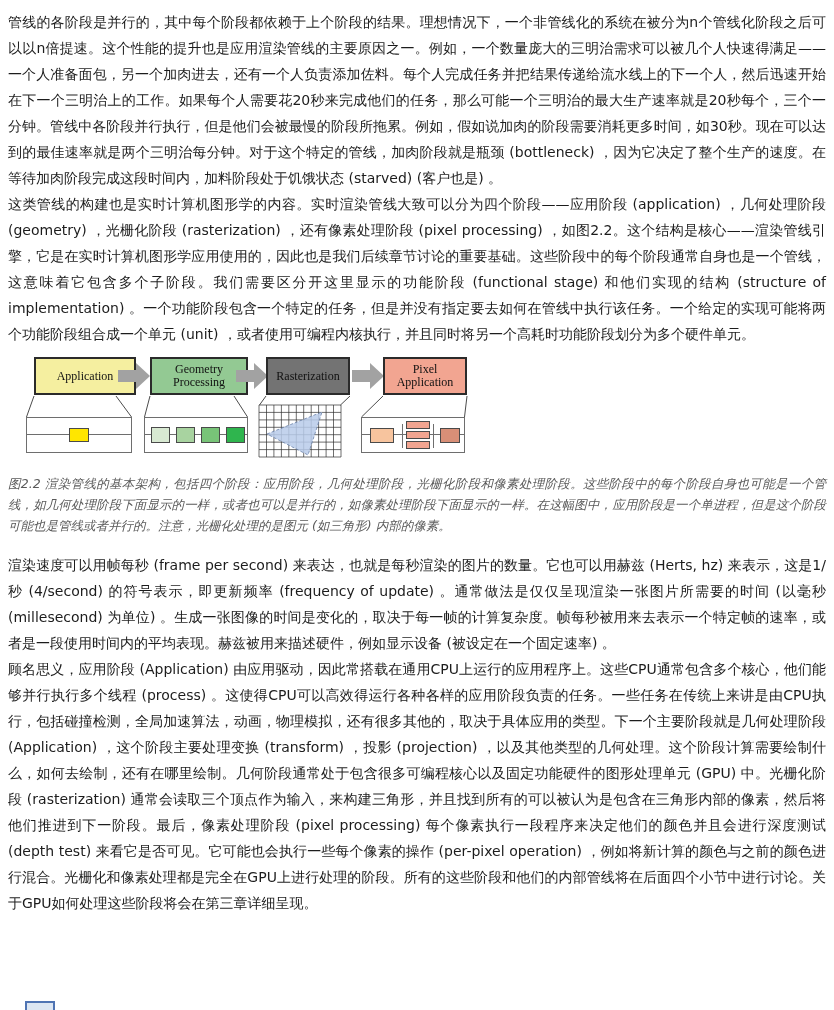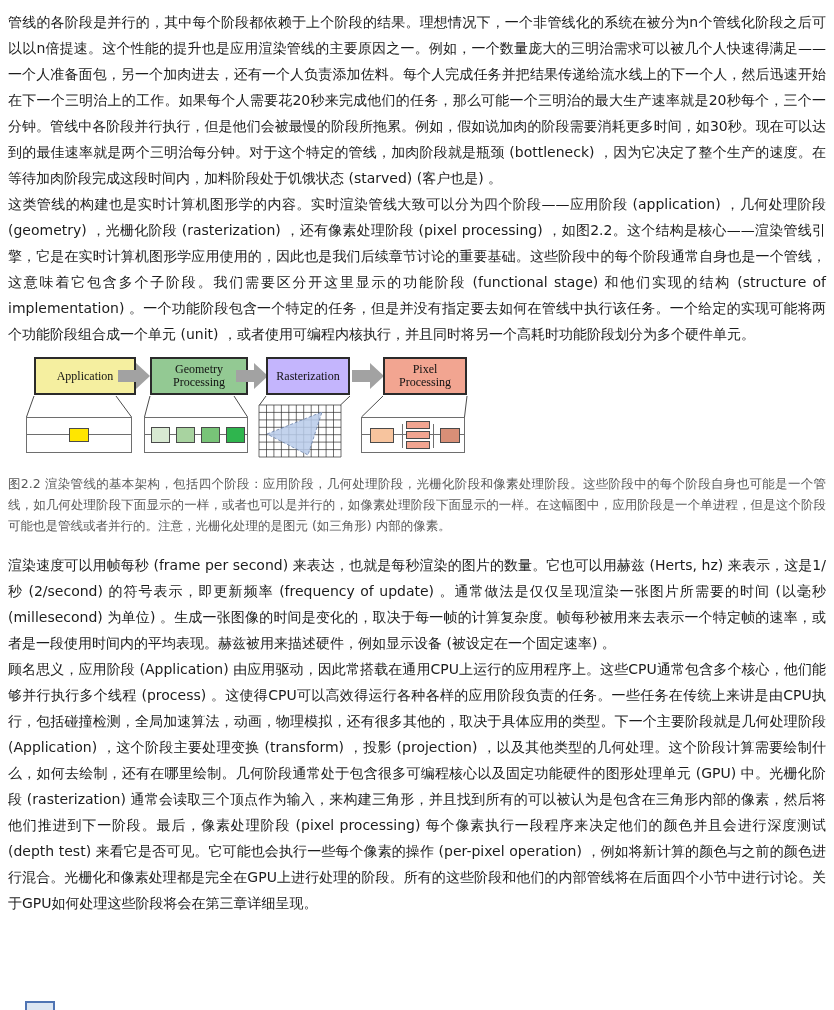--- a/index.html
+++ b/index.html
@@ -39,21 +39,21 @@
   .cg-0 { left:6px; } .cg-1 { left:31px; } .cg-2 { left:56px; } .cg-3 { left:81px; }
   .chip-px-a { left:8px;  top:10px; width:24px; height:15px; }
   .chip-px-s { left:44px; width:24px; height:8px; }
   .ps-0 { top:3px; } .ps-1 { top:13px; } .ps-2 { top:23px; }
   .chip-px-b { left:78px; top:10px; width:20px; height:15px; }
   .vl-l { left:40px; top:6px; height:24px; }
   .vl-r { left:71px; top:6px; height:24px; }
 
   .fig-svg { position:absolute; left:0; top:0; width:452px; height:114px; pointer-events:none; }
 
-  .caption { font-size:12.5px; line-height:21px; color:#595959; margin-top:4px; text-align:justify; }
+  .caption { font-size:12.5px; line-height:21px; color:#595959; margin-top:4px; text-align:justify;font-style:italic; }
 
   .next-fig-fragment { position:absolute; left:25px; top:1001px; width:30px; height:12px;
                        background:#dce6f2; border:2px solid #4f74b3; }
 </style>
 </head>
 <body>
 
 <div class="doc">
 
   <p>管线的各阶段是并行的，其中每个阶段都依赖于上个阶段的结果。理想情况下，一个非管线化的系统在被分为n个管线化阶段之后可以以n倍提速。这个性能的提升也是应用渲染管线的主要原因之一。例如，一个数量庞大的三明治需求可以被几个人快速得满足——一个人准备面包，另一个加肉进去，还有一个人负责添加佐料。每个人完成任务并把结果传递给流水线上的下一个人，然后迅速开始在下一个三明治上的工作。如果每个人需要花20秒来完成他们的任务，那么可能一个三明治的最大生产速率就是20秒每个，三个一分钟。管线中各阶段并行执行，但是他们会被最慢的阶段所拖累。例如，假如说加肉的阶段需要消耗更多时间，如30秒。现在可以达到的最佳速率就是两个三明治每分钟。对于这个特定的管线，加肉阶段就是瓶颈 (bottleneck) ，因为它决定了整个生产的速度。在等待加肉阶段完成这段时间内，加料阶段处于饥饿状态 (starved) (客户也是) 。</p>
@@ -100,26 +100,26 @@
     <div class="stage-box sb-app" style="background-color: rgb(245, 239, 160);">Application</div>
     <div class="arrow ar-1">
       <div class="shaft" style="background-color: rgb(162, 162, 162);"></div>
         <div class="head" style="border-left-color: rgb(162, 162, 162);"></div>
     </div>
     <div class="stage-box sb-geo" style="background-color: rgb(147, 201, 147);">Geometry Processing</div>
     <div class="arrow ar-2">
       <div class="shaft" style="background-color: rgb(162, 162, 162);"></div>
         <div class="head" style="border-left-color: rgb(162, 162, 162);"></div>
     </div>
-    <div class="stage-box sb-rast" style="background-color: #c4b5fd;">Rasterization</div>
+    <div class="stage-box sb-rast" style="background-color: #737373;">Rasterization</div>
     <div class="arrow ar-3">
       <div class="shaft" style="background-color: rgb(162, 162, 162);"></div>
         <div class="head" style="border-left-color: rgb(162, 162, 162);"></div>
     </div>
-    <div class="stage-box sb-pix" style="background-color: rgb(242, 165, 145);">Pixel Processing</div>
+    <div class="stage-box sb-pix" style="background-color: rgb(242, 165, 145);">Pixel Application</div>
 
     <div class="sub sub-app">
       <div class="hline"></div>
       <div class="chip chip-app" style="background-color: rgb(255, 230, 0);"></div>
     </div>
 
     <div class="sub sub-geo">
       <div class="hline"></div>
       <div class="chip chip-g cg-0" style="background-color: rgb(216, 233, 210);"></div>
       <div class="chip chip-g cg-1" style="background-color: rgb(168, 211, 160);"></div>
@@ -134,18 +134,18 @@
       <div class="chip chip-px-a" style="background-color: rgb(247, 196, 158);"></div>
       <div class="chip chip-px-s ps-0" style="background-color: rgb(242, 165, 145);"></div>
       <div class="chip chip-px-s ps-1" style="background-color: rgb(242, 165, 145);"></div>
       <div class="chip chip-px-s ps-2" style="background-color: rgb(242, 165, 145);"></div>
       <div class="chip chip-px-b" style="background-color: rgb(216, 143, 119);"></div>
     </div>
   </div>
 
   <p class="caption">图2.2 渲染管线的基本架构，包括四个阶段：应用阶段，几何处理阶段，光栅化阶段和像素处理阶段。这些阶段中的每个阶段自身也可能是一个管线，如几何处理阶段下面显示的一样，或者也可以是并行的，如像素处理阶段下面显示的一样。在这幅图中，应用阶段是一个单进程，但是这个阶段可能也是管线或者并行的。注意，光栅化处理的是图元 (如三角形) 内部的像素。</p>
 
-  <p class="para-gap">渲染速度可以用帧每秒 (frame per second) 来表达，也就是每秒渲染的图片的数量。它也可以用赫兹 (Herts, hz) 来表示，这是1/秒 (2/second) 的符号表示，即更新频率 (frequency of update) 。通常做法是仅仅呈现渲染一张图片所需要的时间 (以毫秒 (millesecond) 为单位) 。生成一张图像的时间是变化的，取决于每一帧的计算复杂度。帧每秒被用来去表示一个特定帧的速率，或者是一段使用时间内的平均表现。赫兹被用来描述硬件，例如显示设备 (被设定在一个固定速率) 。</p>
+  <p class="para-gap">渲染速度可以用帧每秒 (frame per second) 来表达，也就是每秒渲染的图片的数量。它也可以用赫兹 (Herts, hz) 来表示，这是1/秒 (4/second) 的符号表示，即更新频率 (frequency of update) 。通常做法是仅仅呈现渲染一张图片所需要的时间 (以毫秒 (millesecond) 为单位) 。生成一张图像的时间是变化的，取决于每一帧的计算复杂度。帧每秒被用来去表示一个特定帧的速率，或者是一段使用时间内的平均表现。赫兹被用来描述硬件，例如显示设备 (被设定在一个固定速率) 。</p>
   <p>顾名思义，应用阶段 (Application) 由应用驱动，因此常搭载在通用CPU上运行的应用程序上。这些CPU通常包含多个核心，他们能够并行执行多个线程 (process) 。这使得CPU可以高效得运行各种各样的应用阶段负责的任务。一些任务在传统上来讲是由CPU执行，包括碰撞检测，全局加速算法，动画，物理模拟，还有很多其他的，取决于具体应用的类型。下一个主要阶段就是几何处理阶段 (Application) ，这个阶段主要处理变换 (transform) ，投影 (projection) ，以及其他类型的几何处理。这个阶段计算需要绘制什么，如何去绘制，还有在哪里绘制。几何阶段通常处于包含很多可编程核心以及固定功能硬件的图形处理单元 (GPU) 中。光栅化阶段 (rasterization) 通常会读取三个顶点作为输入，来构建三角形，并且找到所有的可以被认为是包含在三角形内部的像素，然后将他们推进到下一阶段。最后，像素处理阶段 (pixel processing) 每个像素执行一段程序来决定他们的颜色并且会进行深度测试 (depth test) 来看它是否可见。它可能也会执行一些每个像素的操作 (per-pixel operation) ，例如将新计算的颜色与之前的颜色进行混合。光栅化和像素处理都是完全在GPU上进行处理的阶段。所有的这些阶段和他们的内部管线将在后面四个小节中进行讨论。关于GPU如何处理这些阶段将会在第三章详细呈现。</p>
 
 </div>
 
 <div class="next-fig-fragment"></div>
 
 </body></html>

